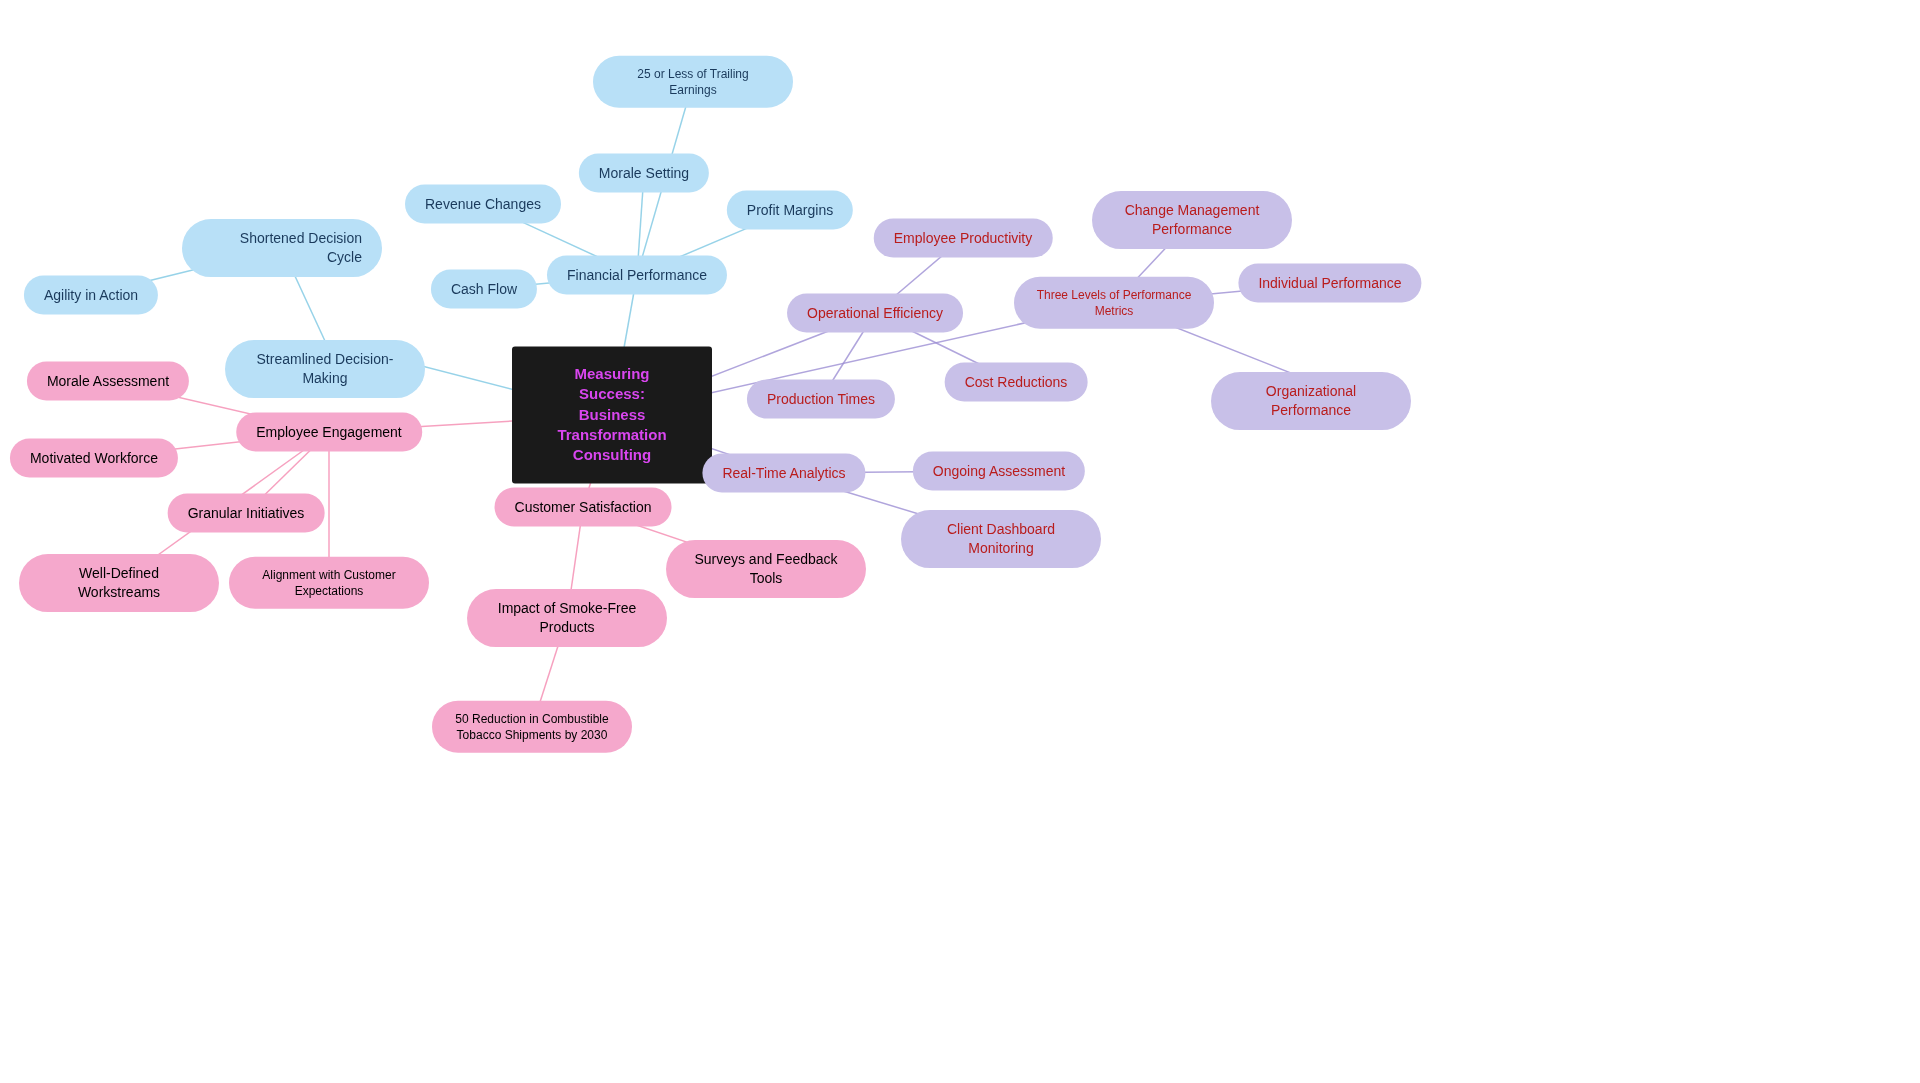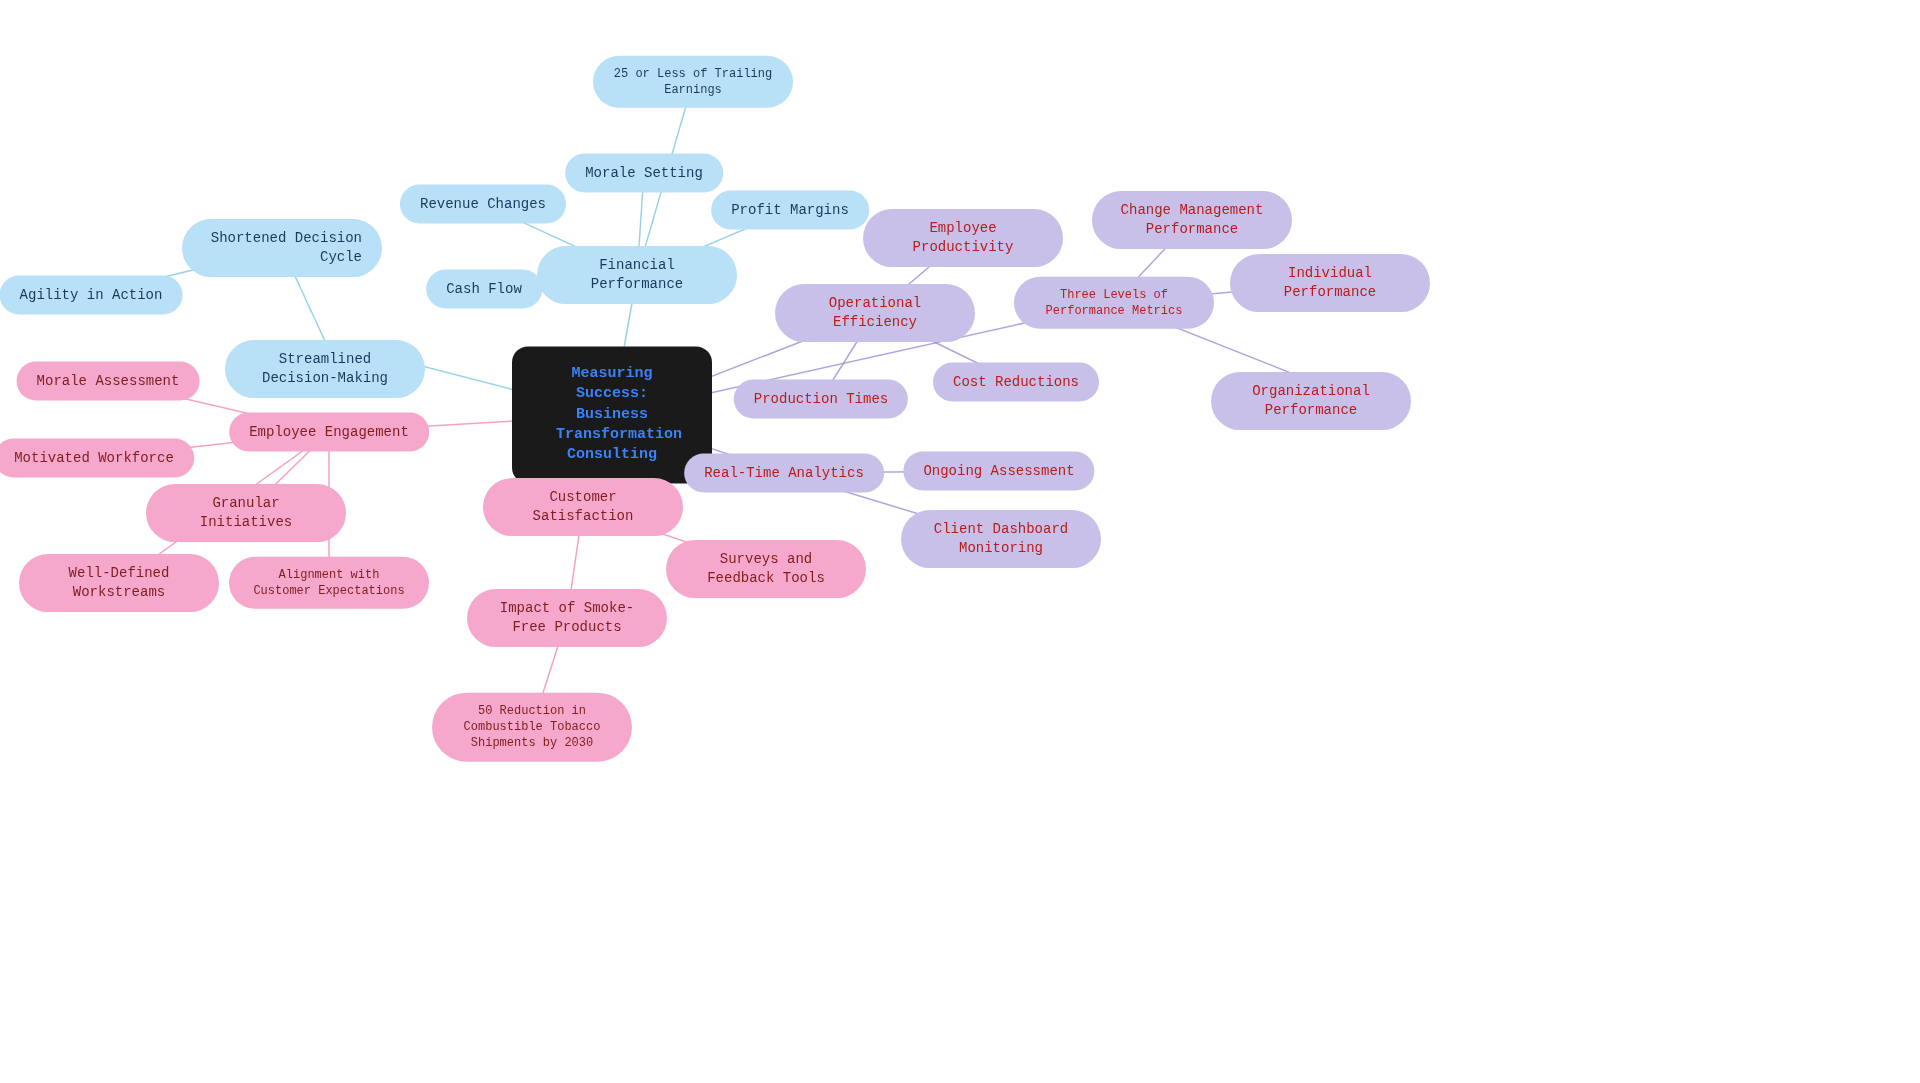--- a/index.html
+++ b/index.html
@@ -16,21 +16,20 @@
       transform: translate(-50%, -50%);
       border-radius: 50px;
       padding: 10px 20px;
       text-align: center;
       font-size: 14px;
       font-weight: 500;
       line-height: 1.35;
       white-space: normal;
       max-width: 200px;
       cursor: pointer;
-      font-family: Liberation Mono, monospace;
     }
     .node-center {
       background: #1a1a1a;
       color: #ffffff;
       border-radius: 16px;
       padding: 18px 28px;
       font-size: 16px;
       font-weight: 600;
       max-width: 200px;
       text-align: center;
@@ -40,21 +39,21 @@
       color: #1a3a5c;
       border: none;
     }
     .node-purple {
       background: #c8c0e8;
       color: #b91c1c;
       border: none;
     }
     .node-pink {
       background: #f5a8cc;
-      color: #7f1d1d;
+      color: #000000;
       border: none;
     }
     svg#lines {
       position: absolute;
       top: 0; left: 0;
       width: 1920px;
       height: 1083px;
       pointer-events: none;
     }
   </style>
@@ -87,21 +86,21 @@
     <line x1="612" y1="415" x2="875" y2="313" stroke="#9d8fd4" stroke-width="1.5" opacity="0.8"></line>
     <line x1="875" y1="313" x2="821" y2="399" stroke="#9d8fd4" stroke-width="1.5" opacity="0.8"></line>
     <line x1="875" y1="313" x2="1016" y2="382" stroke="#9d8fd4" stroke-width="1.5" opacity="0.8"></line>
     <line x1="875" y1="313" x2="963" y2="238" stroke="#9d8fd4" stroke-width="1.5" opacity="0.8"></line>
     <line x1="612" y1="415" x2="1114" y2="303" stroke="#9d8fd4" stroke-width="1.5" opacity="0.8"></line>
     <line x1="1114" y1="303" x2="1192" y2="220" stroke="#9d8fd4" stroke-width="1.5" opacity="0.8"></line>
     <line x1="1114" y1="303" x2="1330" y2="283" stroke="#9d8fd4" stroke-width="1.5" opacity="0.8"></line>
     <line x1="1114" y1="303" x2="1311" y2="381" stroke="#9d8fd4" stroke-width="1.5" opacity="0.8"></line>
   </svg>
 
-<div class="node node-center" style="position:absolute; left:612px; top:415px; transform:translate(-50%,-50%); background:#1a1a1a; color:#3b82f6; border-radius:16px; padding:18px 44px; font-size:15px; font-weight:600; max-width:200px; text-align:center; cursor:pointer;">Measuring Success: Business Transformation Consulting</div>
+<div class="node node-center" style="position:absolute; left:612px; top:415px; transform:translate(-50%,-50%); background:#1a1a1a; color:#d946ef; border-radius:3px; padding:18px 44px; font-size:15px; font-weight:600; max-width:200px; text-align:center; cursor:pointer;">Measuring Success: Business Transformation Consulting</div>
 
 <div class="node node-blue" style="left: 693px; top: 82px; font-size: 12px;">25 or Less of Trailing Earnings</div>
 <div class="node node-blue" style="left: 644px; top: 173px;">Morale Setting</div>
 <div class="node node-blue" style="left: 483px; top: 204px;">Revenue Changes</div>
 <div class="node node-blue" style="left: 484px; top: 289px;">Cash Flow</div>
 <div class="node node-blue" style="left: 637px; top: 275px;">Financial Performance</div>
 <div class="node node-blue" style="left: 790px; top: 210px;">Profit Margins</div>
 <div class="node node-blue" style="left: 282px; top: 248px; text-align: right;">Shortened Decision Cycle</div>
 <div class="node node-blue" style="left: 91px; top: 295px;">Agility in Action</div>
 <div class="node node-blue" style="left: 325px; top: 341px; margin-top: 28px;">Streamlined Decision-Making</div>

